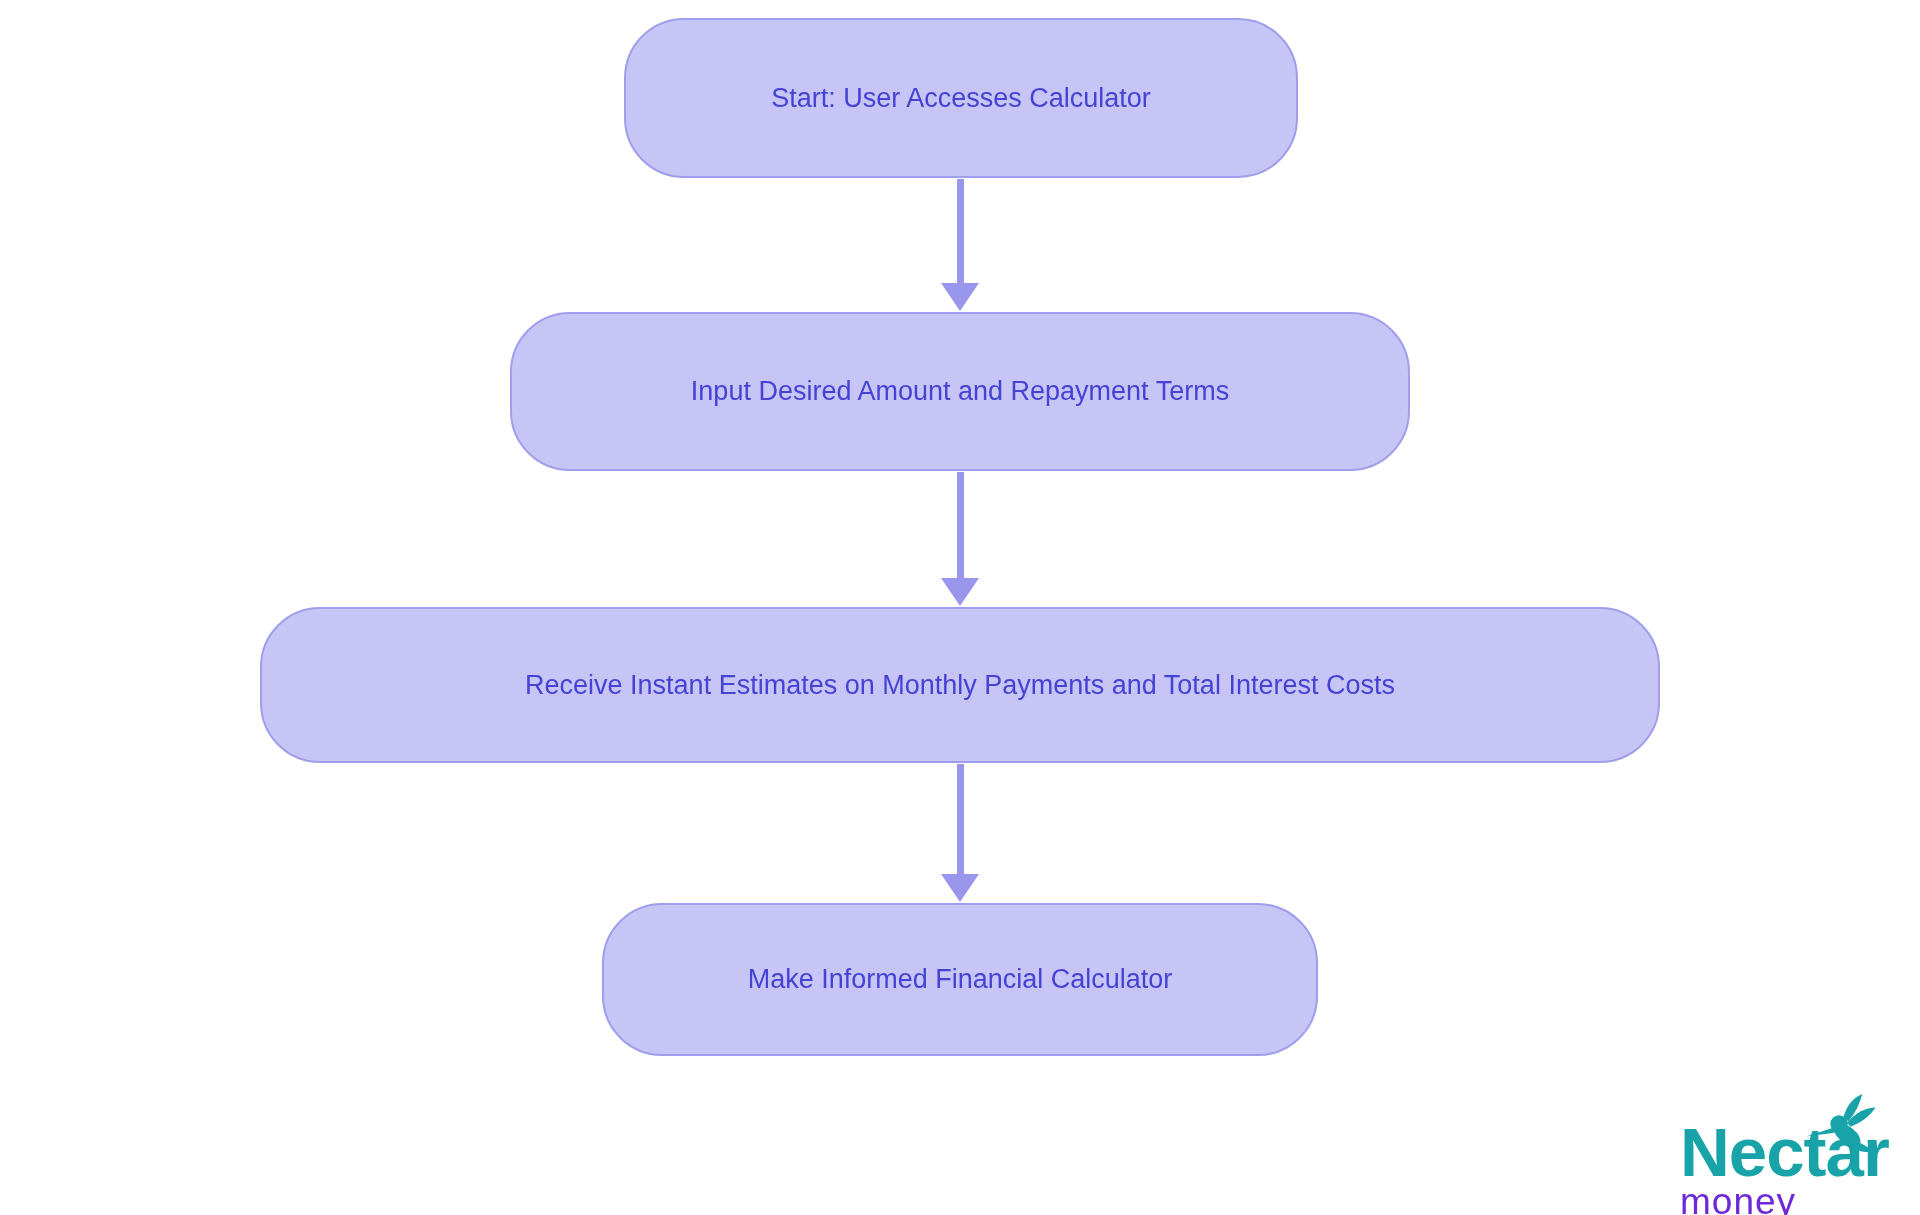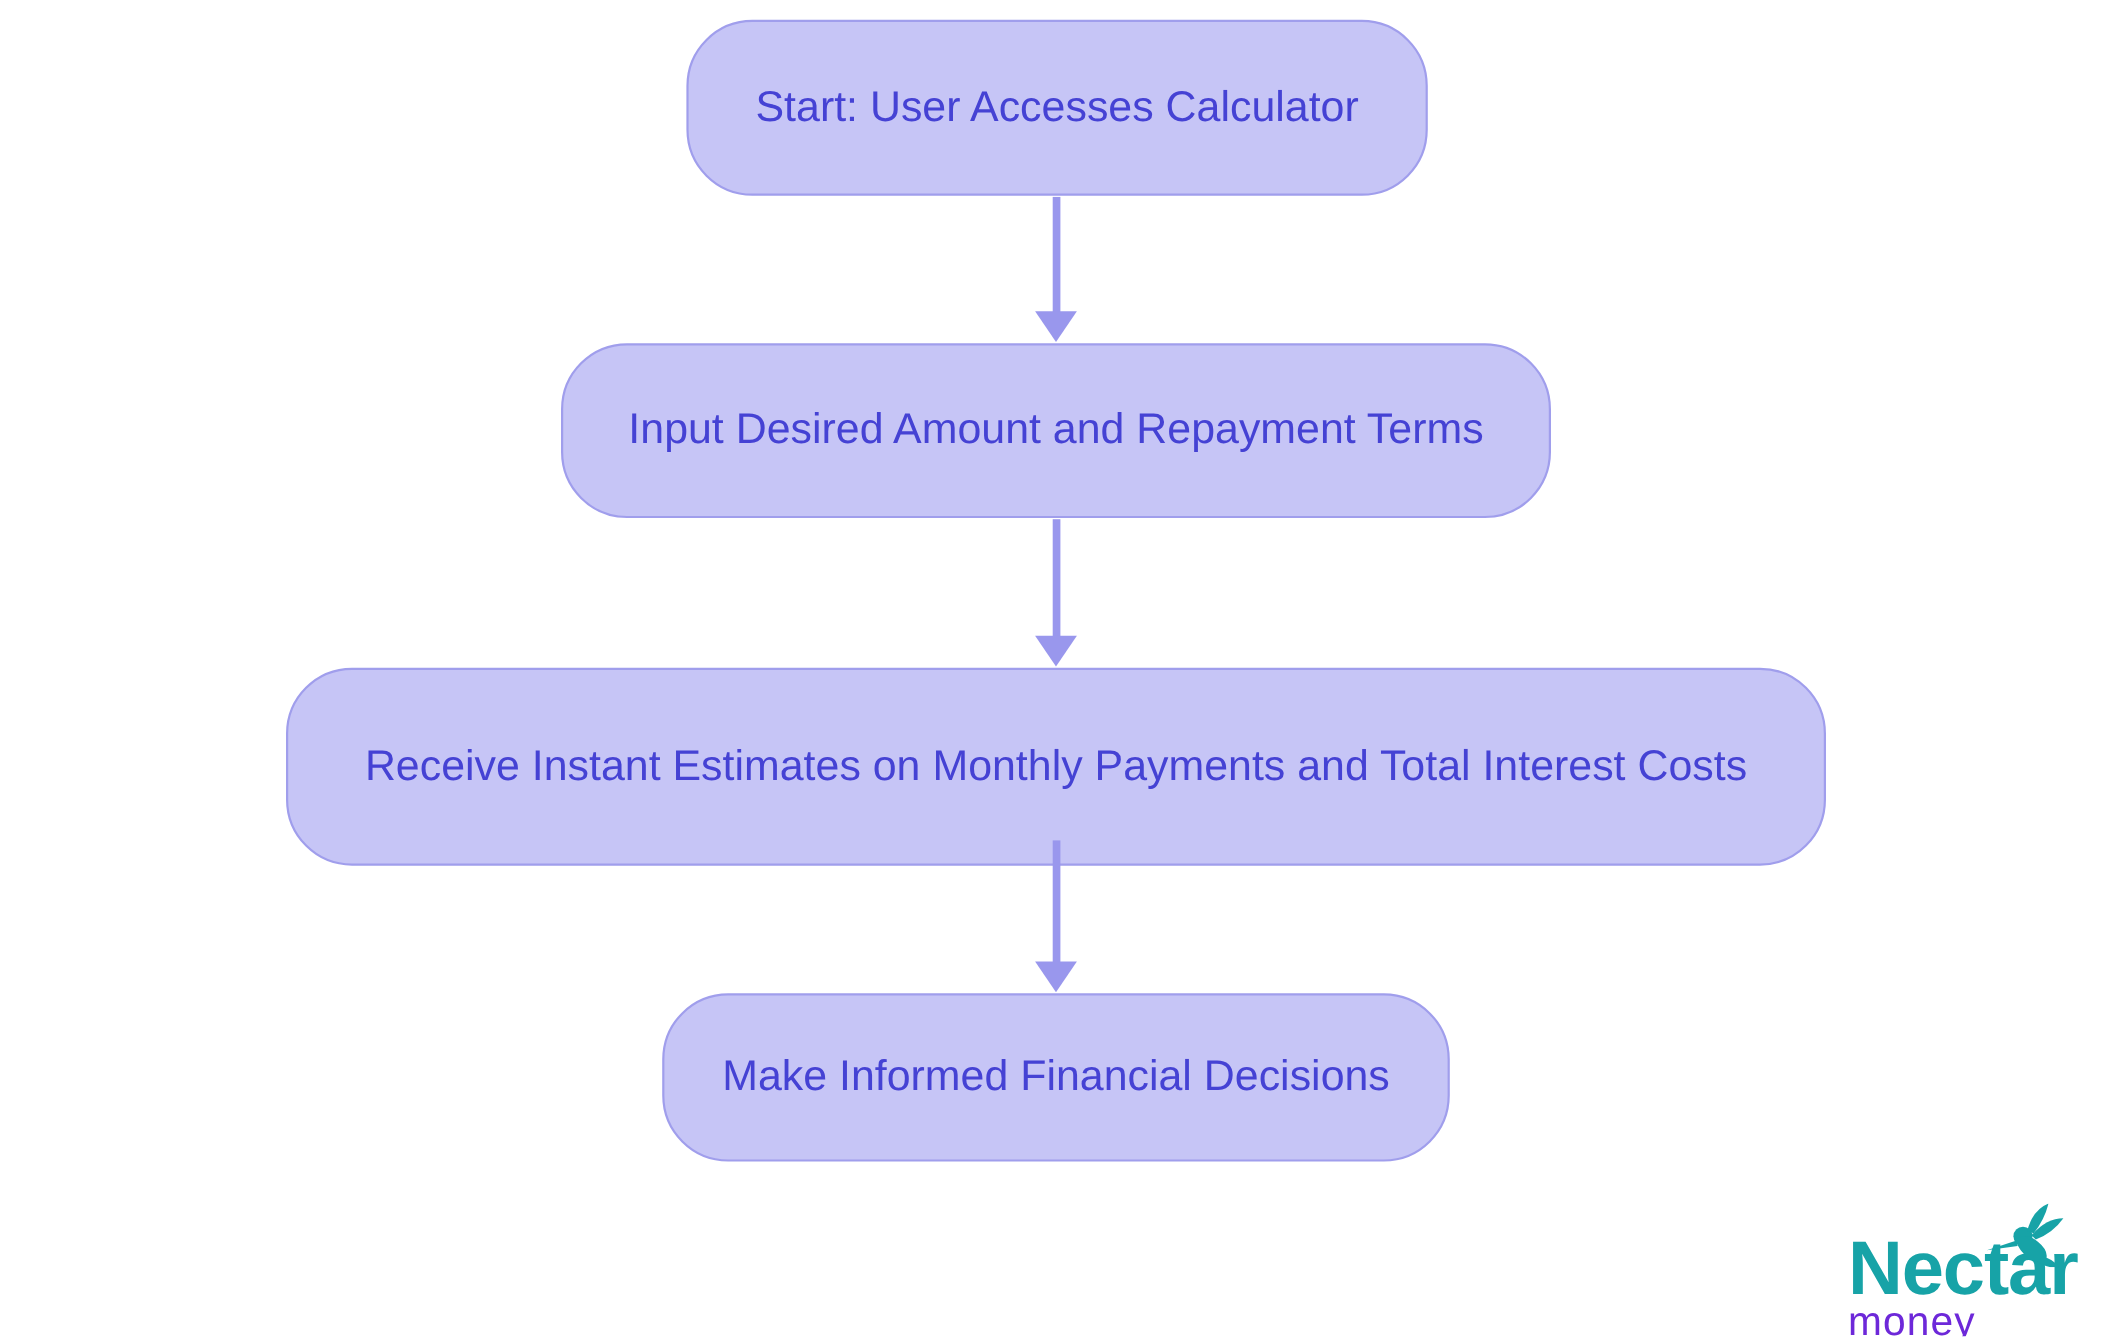--- a/index.html
+++ b/index.html
@@ -21,27 +21,27 @@
     position: absolute;
     box-sizing: border-box;
     background: #C6C5F6;
     border: 2px solid #A09EEC;
     border-radius: 60px;
     display: flex;
     align-items: center;
     justify-content: center;
     text-align: center;
     color: #4542D4;
-    font-size: 39px;
+    font-size: 27px;
     line-height: 1.2;
     padding: 0 30px;
   }
   .node-0 { left: 624px; top: 18px;  width: 674px;  height: 160px; }
   .node-1 { left: 510px; top: 312px; width: 900px;  height: 159px; text-align: right; }
-  .node-2 { left: 260px; top: 607px; width: 1400px; height: 180px; }
+  .node-2 { left: 260px; top: 607px; width: 1400px; height: 156px; }
   .node-3 { left: 602px; top: 903px; width: 716px;  height: 153px; }
 
   
   .arrow {
     position: absolute;
     left: 939px;
     width: 42px;
   }
   .arrow-0 { top: 179px; height: 132px; }
   .arrow-1 { top: 472px; height: 134px; }
@@ -128,21 +128,21 @@
   <div class="node node-2">
     <span>Receive Instant Estimates on Monthly Payments and Total Interest Costs</span>
   </div>
 
   <div class="arrow arrow-2">
     <div class="shaft"></div>
     <div class="head"></div>
   </div>
 
   <div class="node node-3">
-    <span>Make Informed Financial Decisions</span>
+    <span>Make Informed Financial Calculator</span>
   </div>
 
   <div class="logo">
     <div class="logo-row">
       <span class="logo-brand">Nectar</span>
       <svg class="bird" viewBox="0 0 76 60" xmlns="http://www.w3.org/2000/svg">
         <g fill="#17A3A7">
           <path d="M2 44 L30 35 L31 40 Z"></path>
           <circle cx="36" cy="31" r="9"></circle>
           <path d="M29 34 Q40 27 50 36 Q60 44 58 52 Q50 58 42 52 Q32 45 29 34 Z"></path>

